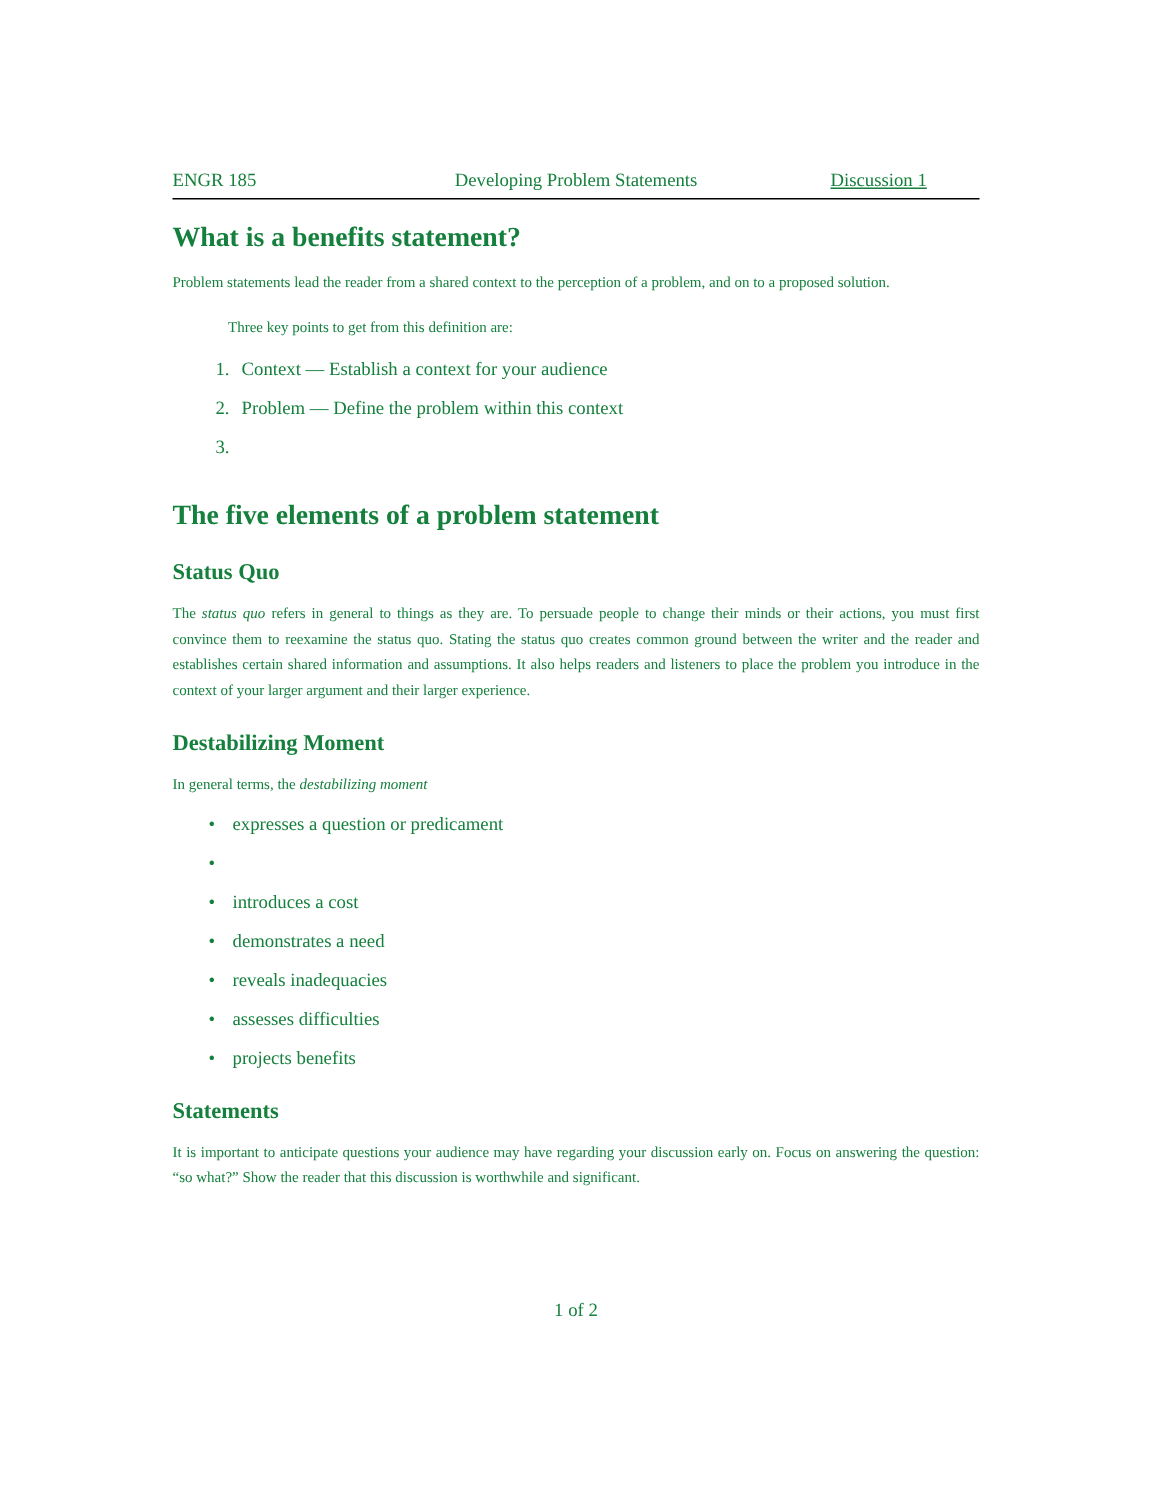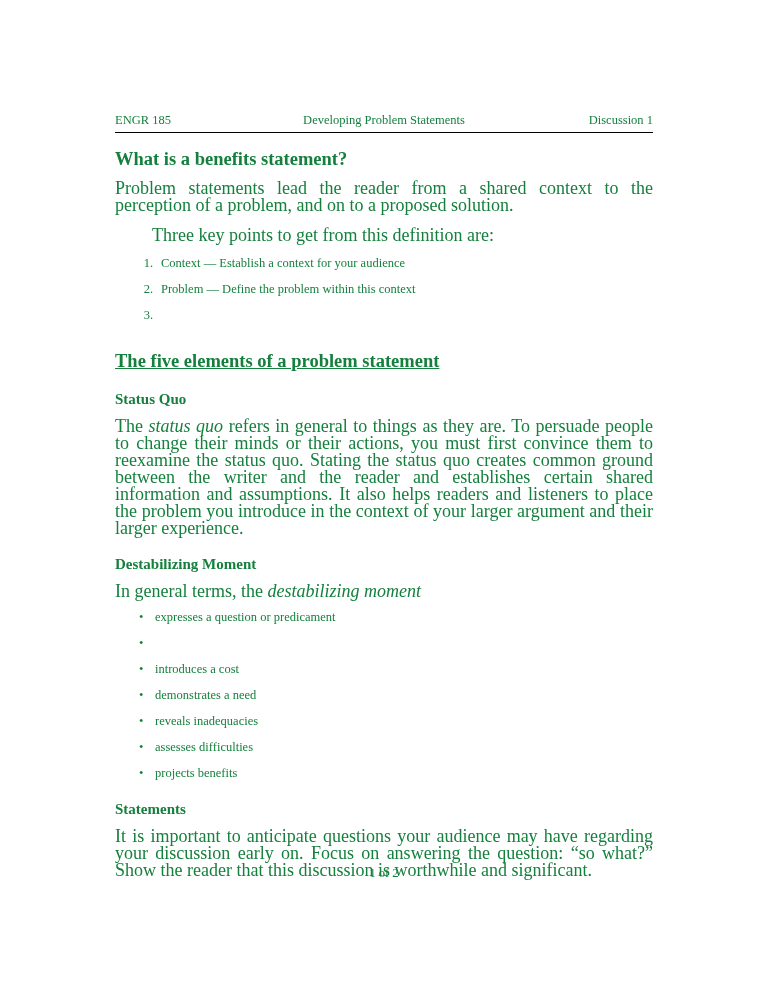--- a/index.html
+++ b/index.html
@@ -23,47 +23,46 @@
     width: 538px;
   }
   .running-header {
     display: flex;
     align-items: baseline;
     font-size: 12.5px;
     line-height: 15px;
   }
   .running-header .h-left  { flex: 1; text-align: left; }
   .running-header .h-center{ flex: 2; text-align: center; }
-  .running-header .h-right { flex: 1; text-align: right; }
+  .running-header .h-right { flex: 1; text-align: center; text-decoration: underline; }
   .header-rule {
     border: none;
     border-top: 1px solid #000000;
     margin: 4px 0 0 0;
   }
   h1.doc-title {
     font-size: 18.5px;
     line-height: 22px;
     font-weight: bold;
     margin: 15px 0 0 0;
   }
   h2.section-title {
     font-size: 18.5px;
     line-height: 22px;
     font-weight: bold;
     margin: 26px 0 0 0;
-    text-decoration: underline;
   }
   h3.subsection-title {
     font-size: 15px;
     line-height: 18px;
     font-weight: bold;
     margin: 18px 0 0 0;
   }
   p.body-text {
-    font-size: 18px;
+    font-size: 10px;
     line-height: 17px;
     text-align: justify;
     margin: 10px 0 0 0;
   }
   p.body-text.tight { margin-top: 13px; margin-left: 37px; }
   .it { font-style: italic; }
   .olist {
     margin: 11px 0 0 10px;
     font-size: 12.5px;
     line-height: 17px;

